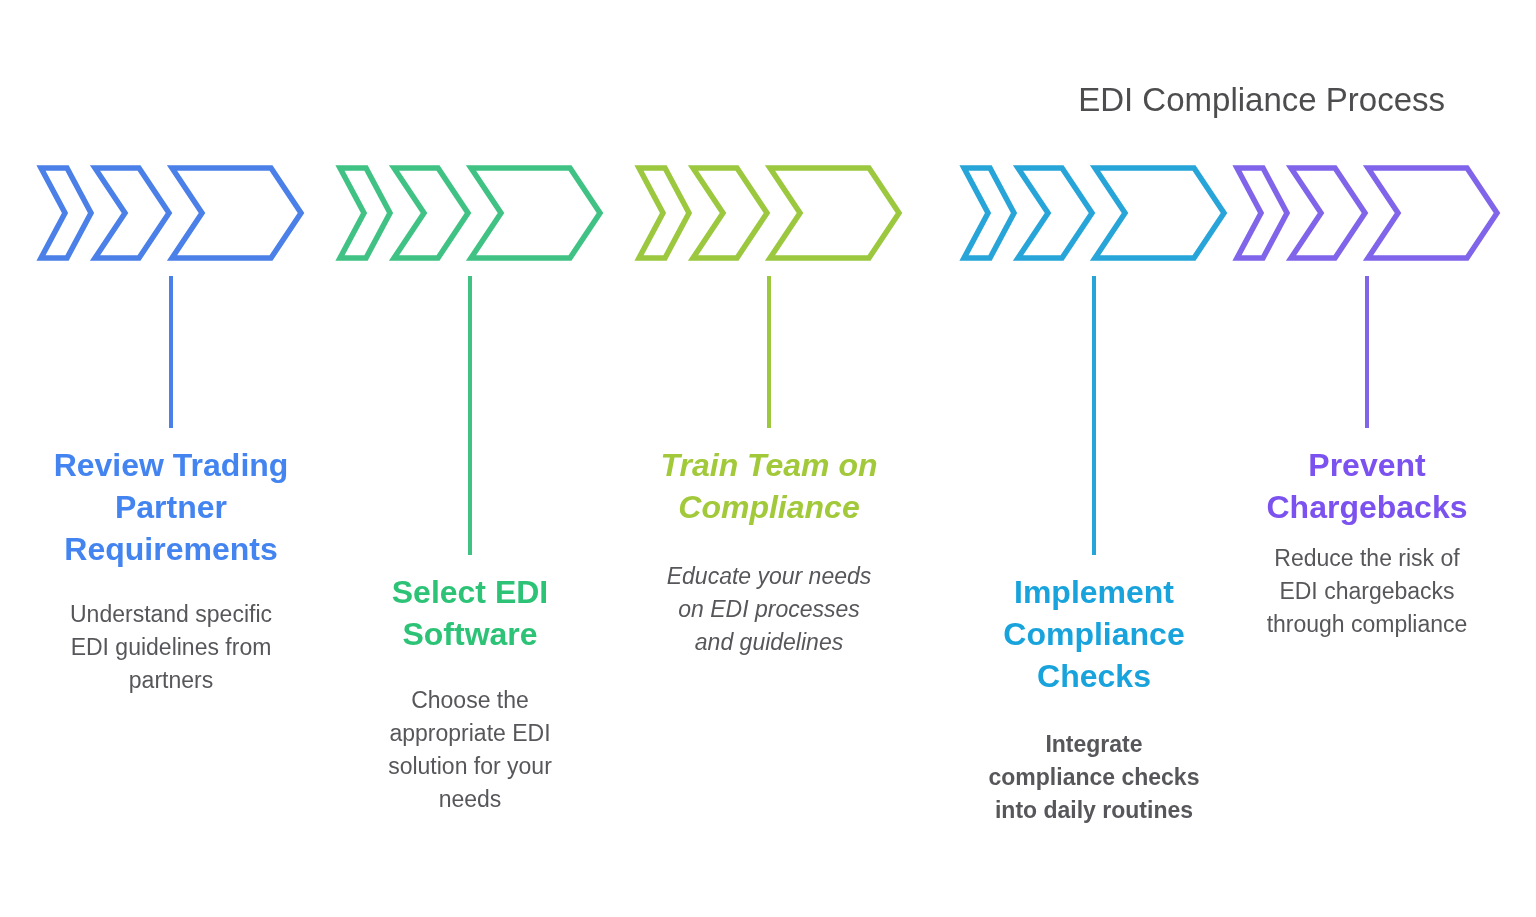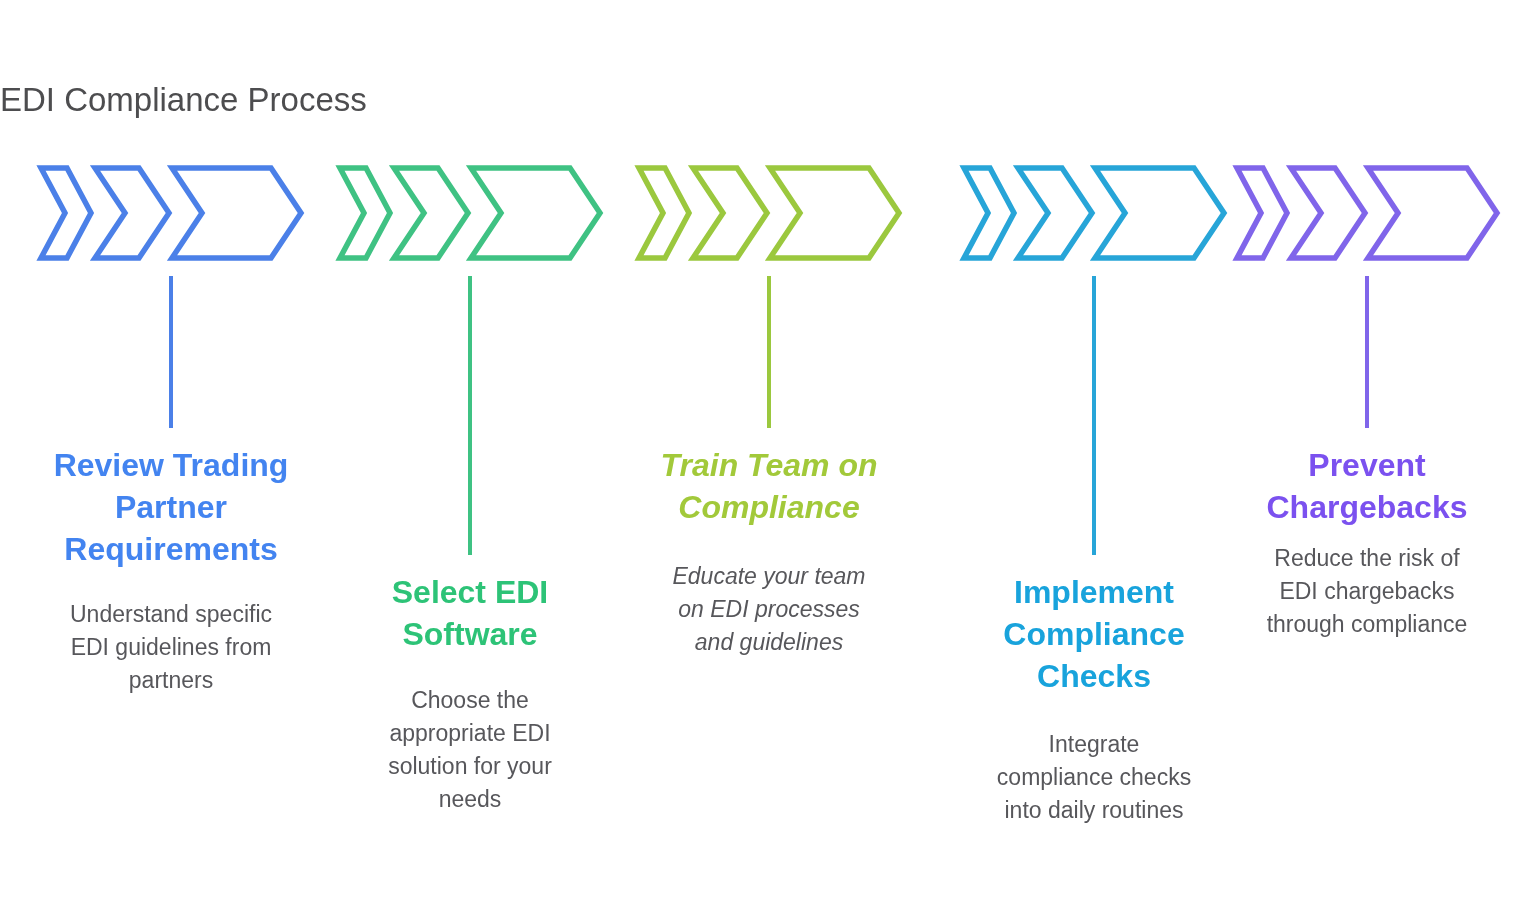--- a/index.html
+++ b/index.html
@@ -6,21 +6,21 @@
   body{
     width:1536px;height:917px;
     background:#ffffff;
     font-family:"Liberation Sans", sans-serif;
     position:relative;
     overflow:hidden;
   }
   .canvas{position:absolute;inset:0;}
   .diagram-title{
     position:absolute;top:80px;left:0;width:1445px;
-    text-align:left;
+    text-align:right;
     font-size:33px;line-height:40px;font-weight:500;
     color:#4d4d4f;margin:0;
   }
   .step{position:absolute;top:0;width:260px;height:917px;}
   .step.c0{left:41px;}
   .step.c1{left:340px;}
   .step.c2{left:639px;font-style:italic;}
   .step.c3{left:964px;}
   .step.c4{left:1237px;}
 
@@ -99,36 +99,36 @@
 
   <div class="step c2 row-high" style="--chev: #9bc83e; --accent: #a2c93a;">
     <svg class="chevrons" viewBox="0 0 260 90" aria-hidden="true">
       <polygon points="0,0 26,0 50,45 26,90 0,90 24,45"></polygon>
       <polygon points="54,0 98,0 128,45 98,90 54,90 84,45"></polygon>
       <polygon points="131,0 230,0 260,45 230,90 131,90 161,45"></polygon>
     </svg>
     <div class="connector"></div>
     <h2 class="heading">Train Team on
 Compliance</h2>
-    <p class="desc" style="color: rgb(87, 87, 91);">Educate your team
+    <p class="desc" style="color: rgb(87, 87, 91);">Educate your needs
 on EDI processes
 and guidelines</p>
   </div>
 
   <div class="step c3 row-low" style="--chev: #27a5d8; --accent: #18a3dc;">
     <svg class="chevrons" viewBox="0 0 260 90" aria-hidden="true">
       <polygon points="0,0 26,0 50,45 26,90 0,90 24,45"></polygon>
       <polygon points="54,0 98,0 128,45 98,90 54,90 84,45"></polygon>
       <polygon points="131,0 230,0 260,45 230,90 131,90 161,45"></polygon>
     </svg>
     <div class="connector"></div>
     <h2 class="heading">Implement
 Compliance
 Checks</h2>
-    <p class="desc" style="color: rgb(87, 87, 91);">Integrate
+    <p class="desc" style="color: rgb(87, 87, 91); font-weight: bold;">Integrate
 compliance checks
 into daily routines</p>
   </div>
 
   <div class="step c4 row-high" style="--chev: #8065ea; --accent: #7b51ef;">
     <svg class="chevrons" viewBox="0 0 260 90" aria-hidden="true">
       <polygon points="0,0 26,0 50,45 26,90 0,90 24,45"></polygon>
       <polygon points="54,0 98,0 128,45 98,90 54,90 84,45"></polygon>
       <polygon points="131,0 230,0 260,45 230,90 131,90 161,45"></polygon>
     </svg>

